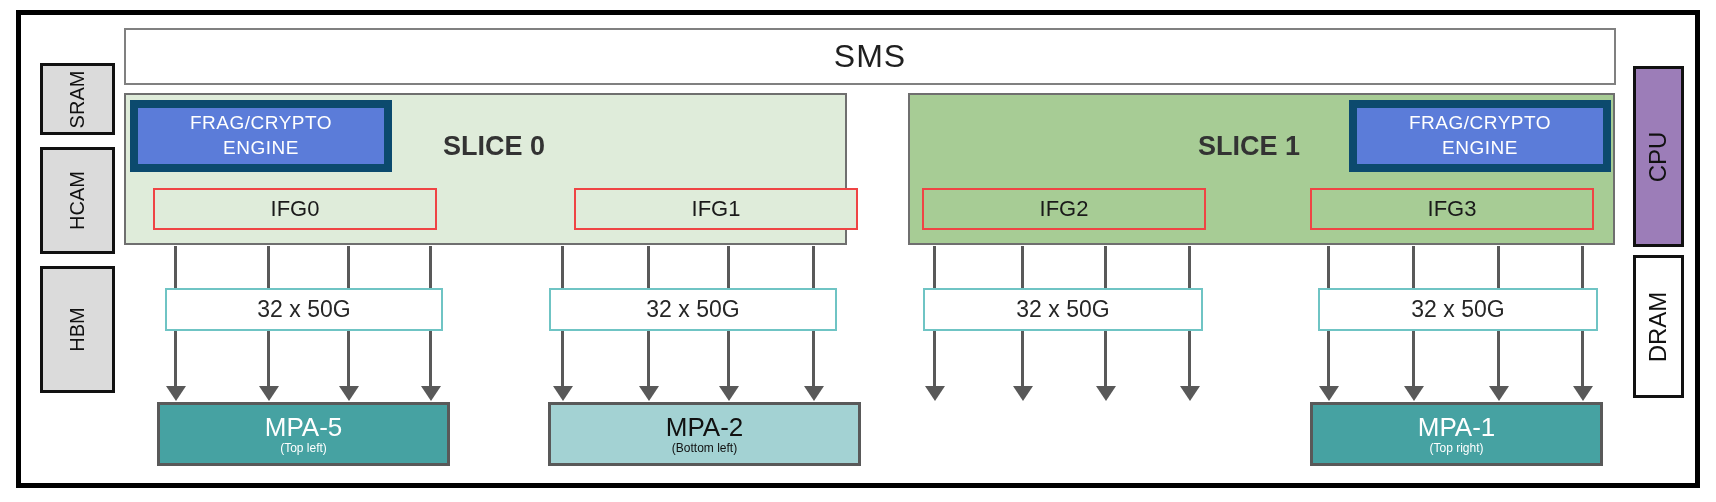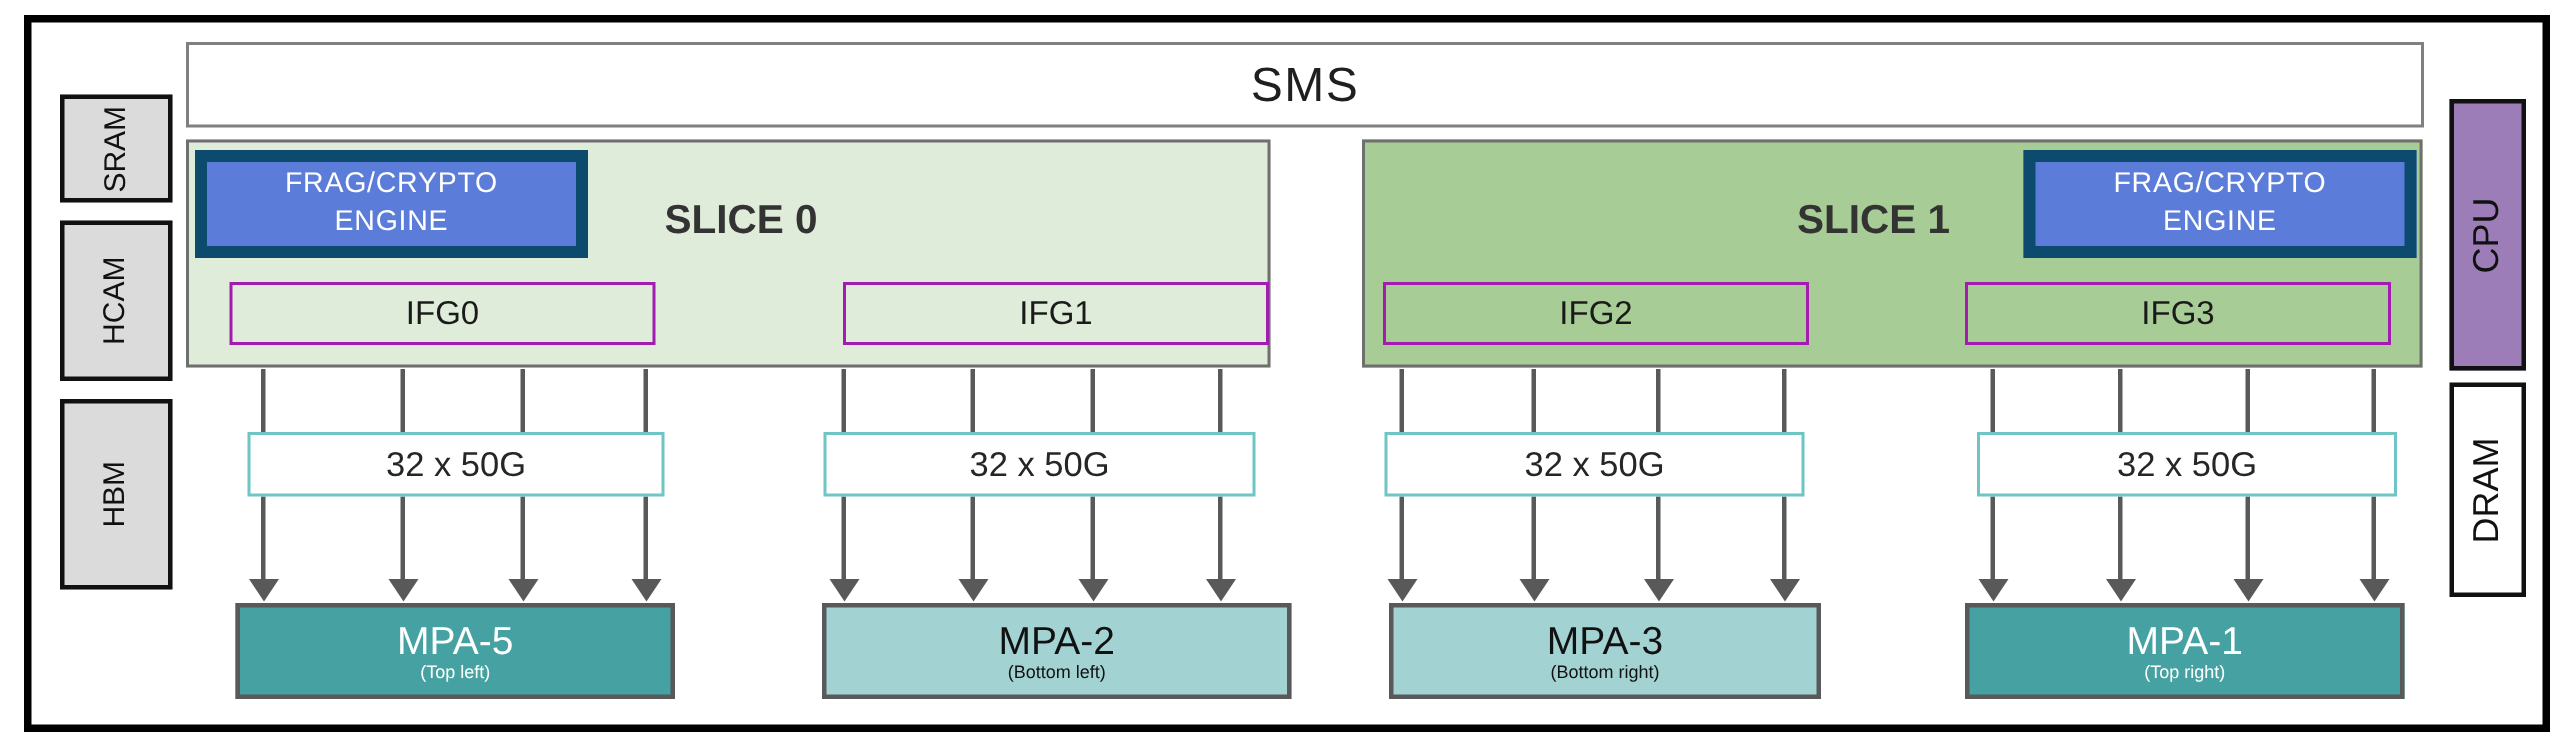--- a/index.html
+++ b/index.html
@@ -45,28 +45,28 @@
   .engine{
     position:absolute;top:5px;width:246px;height:56px;background:#5b7cd9;
     border:8px solid #0c4a6e;box-sizing:content-box;
     display:flex;flex-direction:column;align-items:center;justify-content:center;
     color:#ffffff;font-size:19px;font-weight:normal;line-height:1.3;letter-spacing:.5px;
   }
   .slice0 .engine{left:4px;}
   .slice1 .engine{right:2px;}
   .ifg{
     position:absolute;top:93px;width:284px;height:42px;
-    border:2px solid #a21caf;box-sizing:border-box;
+    border:2px solid #ef4444;box-sizing:border-box;
     display:flex;align-items:center;justify-content:center;
     font-size:22px;color:#1a1a1a;
   }
   .slice0 .ifg{background:#dfecda;}
   .slice1 .ifg{background:#a7cc95;}
   .ifg.pos-a{left:27px;}
-  .slice0 .ifg.pos-b{left:436px;}
+  .slice0 .ifg.pos-b{left:448px;}
   .slice1 .ifg.pos-a{left:12px;}
   .slice1 .ifg.pos-b{left:400px;}
 
   
   .arrow{
     position:absolute;top:246px;height:140px;width:0;
     border-left:3px solid #595959;z-index:1;
   }
   .arrow::after{
     content:"";position:absolute;left:-11px;bottom:-15px;width:0;height:0;
@@ -196,24 +196,20 @@
   </div>
 
   <div class="mpa dark mpa0">
     <span class="mpa-name">MPA-5</span>
     <span class="mpa-loc">(Top left)</span>
   </div>
   <div class="mpa light mpa2">
     <span class="mpa-name">MPA-2</span>
     <span class="mpa-loc">(Bottom left)</span>
   </div>
-  <div class="mpa light mpa3">
-    <span class="mpa-name">MPA-3</span>
-    <span class="mpa-loc">(Bottom right)</span>
-  </div>
   <div class="mpa dark mpa1">
     <span class="mpa-name">MPA-1</span>
     <span class="mpa-loc">(Top right)</span>
   </div>
 
   <div class="cpu">
     <span class="vtext">CPU</span>
   </div>
   <div class="dram">
     <span class="vtext">DRAM</span>

